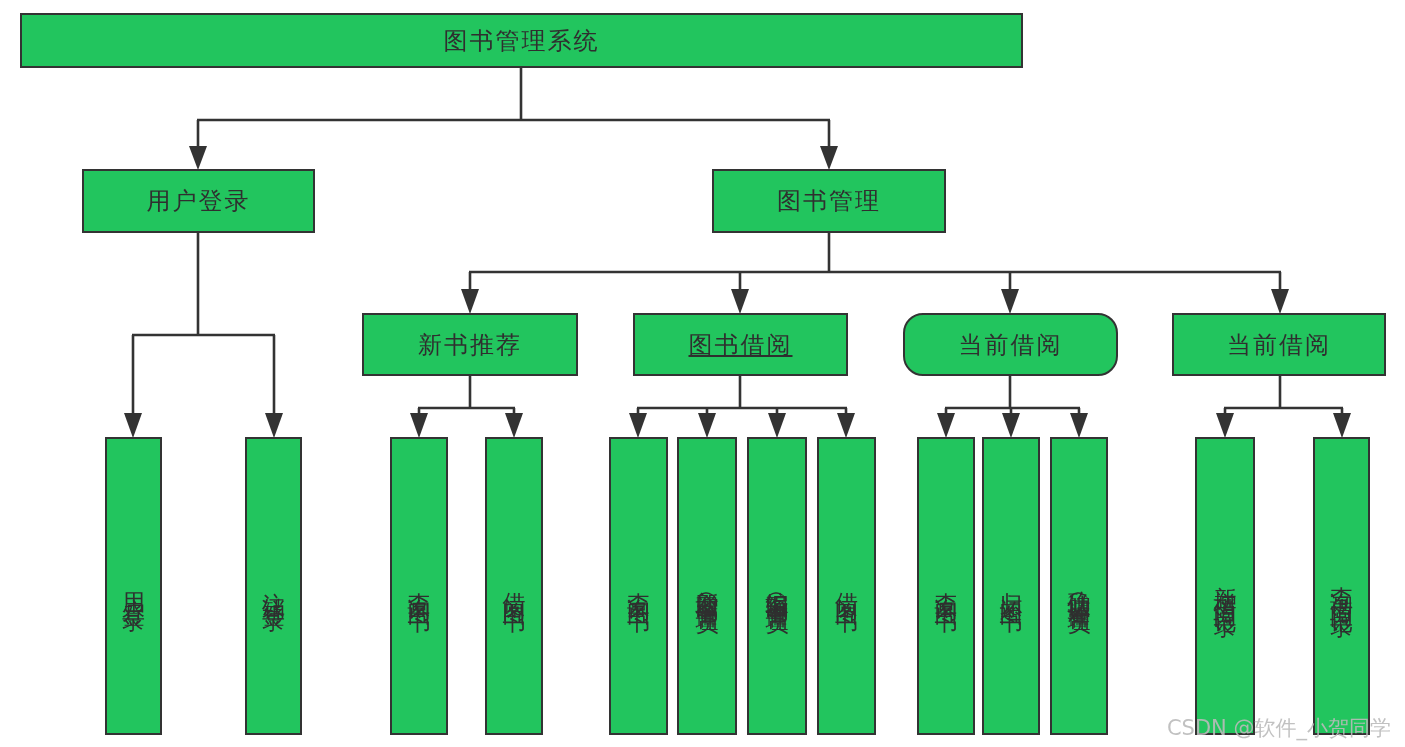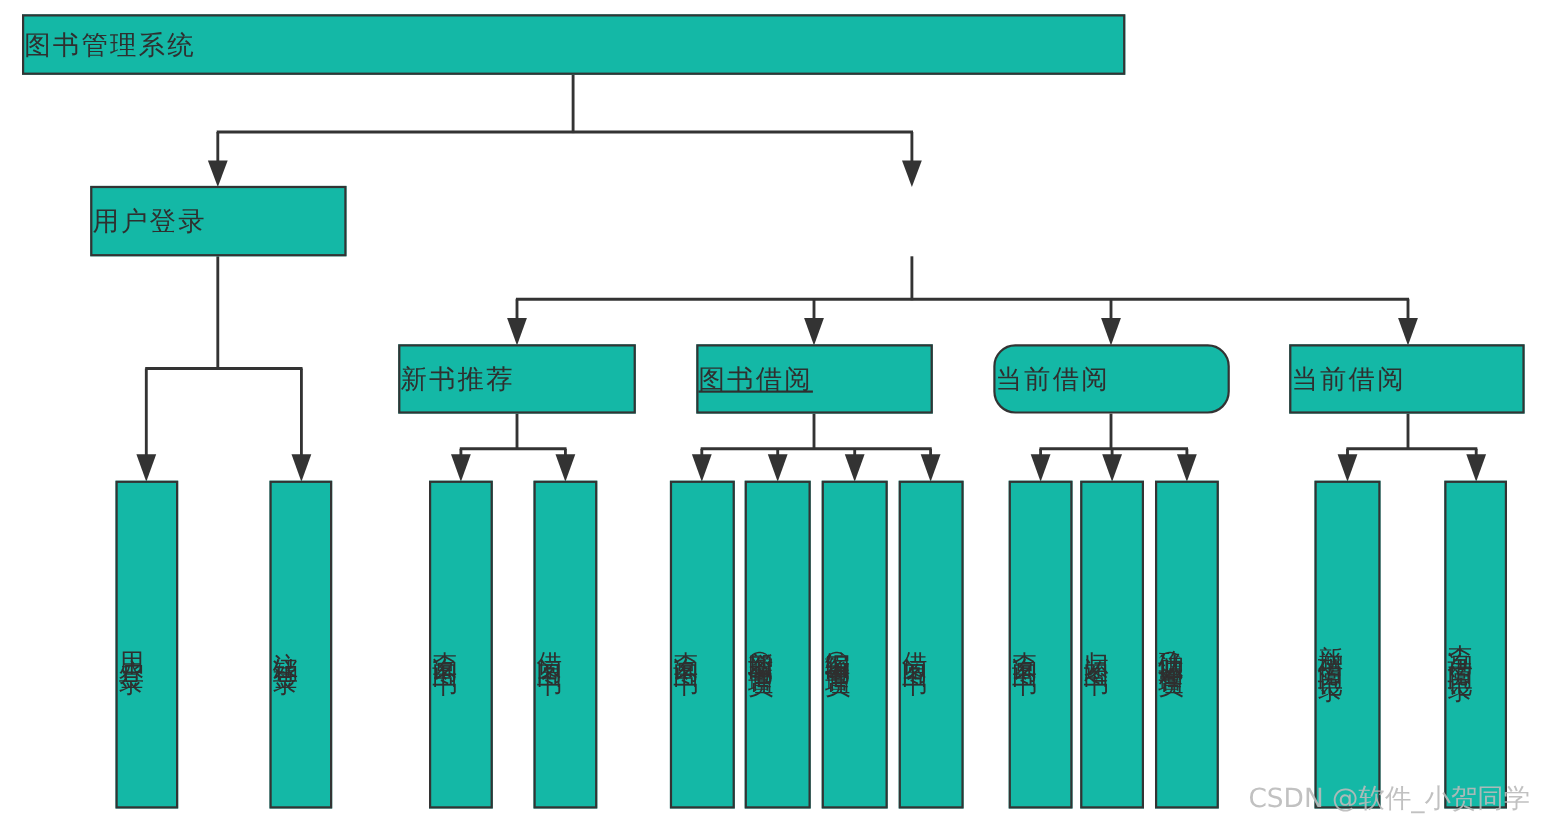--- a/index.html
+++ b/index.html
@@ -18,41 +18,41 @@
     overflow:hidden;
   }
   .connector-layer{
     position:absolute;left:0;top:0;width:1405px;height:747px;
     pointer-events:none;
   }
   .connector-layer line{stroke:var(--line);stroke-width:2.6;}
   .connector-layer polygon{fill:var(--line);}
   .node{
     position:absolute;
-    background:#14b8a6;
+    background:#22c55e;
     border:2.5px solid var(--line);
     box-sizing:border-box;
-    display:flex;align-items:center;
+    display:flex;align-items:center;justify-content:center;
   }
   .hlabel{
     font-size:24px;
     letter-spacing:2px;
     white-space:nowrap;
   }
   .vlabel{
     writing-mode:vertical-rl;
     text-orientation:mixed;
     font-size:23px;
     letter-spacing:6px;
     line-height:1;
   }
   .watermark{
     position:absolute;
     right:14px;bottom:5px;
-    font-size:24px;
+    font-size:21px;
     color:var(--watermark);
     opacity:0.9;
     white-space:nowrap;
   }
 </style>
 </head>
 <body>
 
 <div class="canvas">
 
@@ -118,20 +118,23 @@
     <polygon points="1333,413 1351,413 1342,438"></polygon>
   </svg>
 
   <div class="node" style="left:20px;top:13px;width:1003px;height:55px;">
     <span class="hlabel">图书管理系统</span>
   </div>
 
   <div class="node" style="left:82px;top:169px;width:233px;height:64px;">
     <span class="hlabel">用户登录</span>
   </div>
+  <div class="node" style="left:712px;top:169px;width:234px;height:64px;">
+    <span class="hlabel">图书管理</span>
+  </div>
 
   <div class="node" style="left:362px;top:313px;width:216px;height:63px;">
     <span class="hlabel">新书推荐</span>
   </div>
   <div class="node" style="left:633px;top:313px;width:215px;height:63px;text-decoration:underline;">
     <span class="hlabel">图书借阅</span>
   </div>
   <div class="node" style="left:903px;top:313px;width:215px;height:63px;border-radius:20px;">
     <span class="hlabel">当前借阅</span>
   </div>

